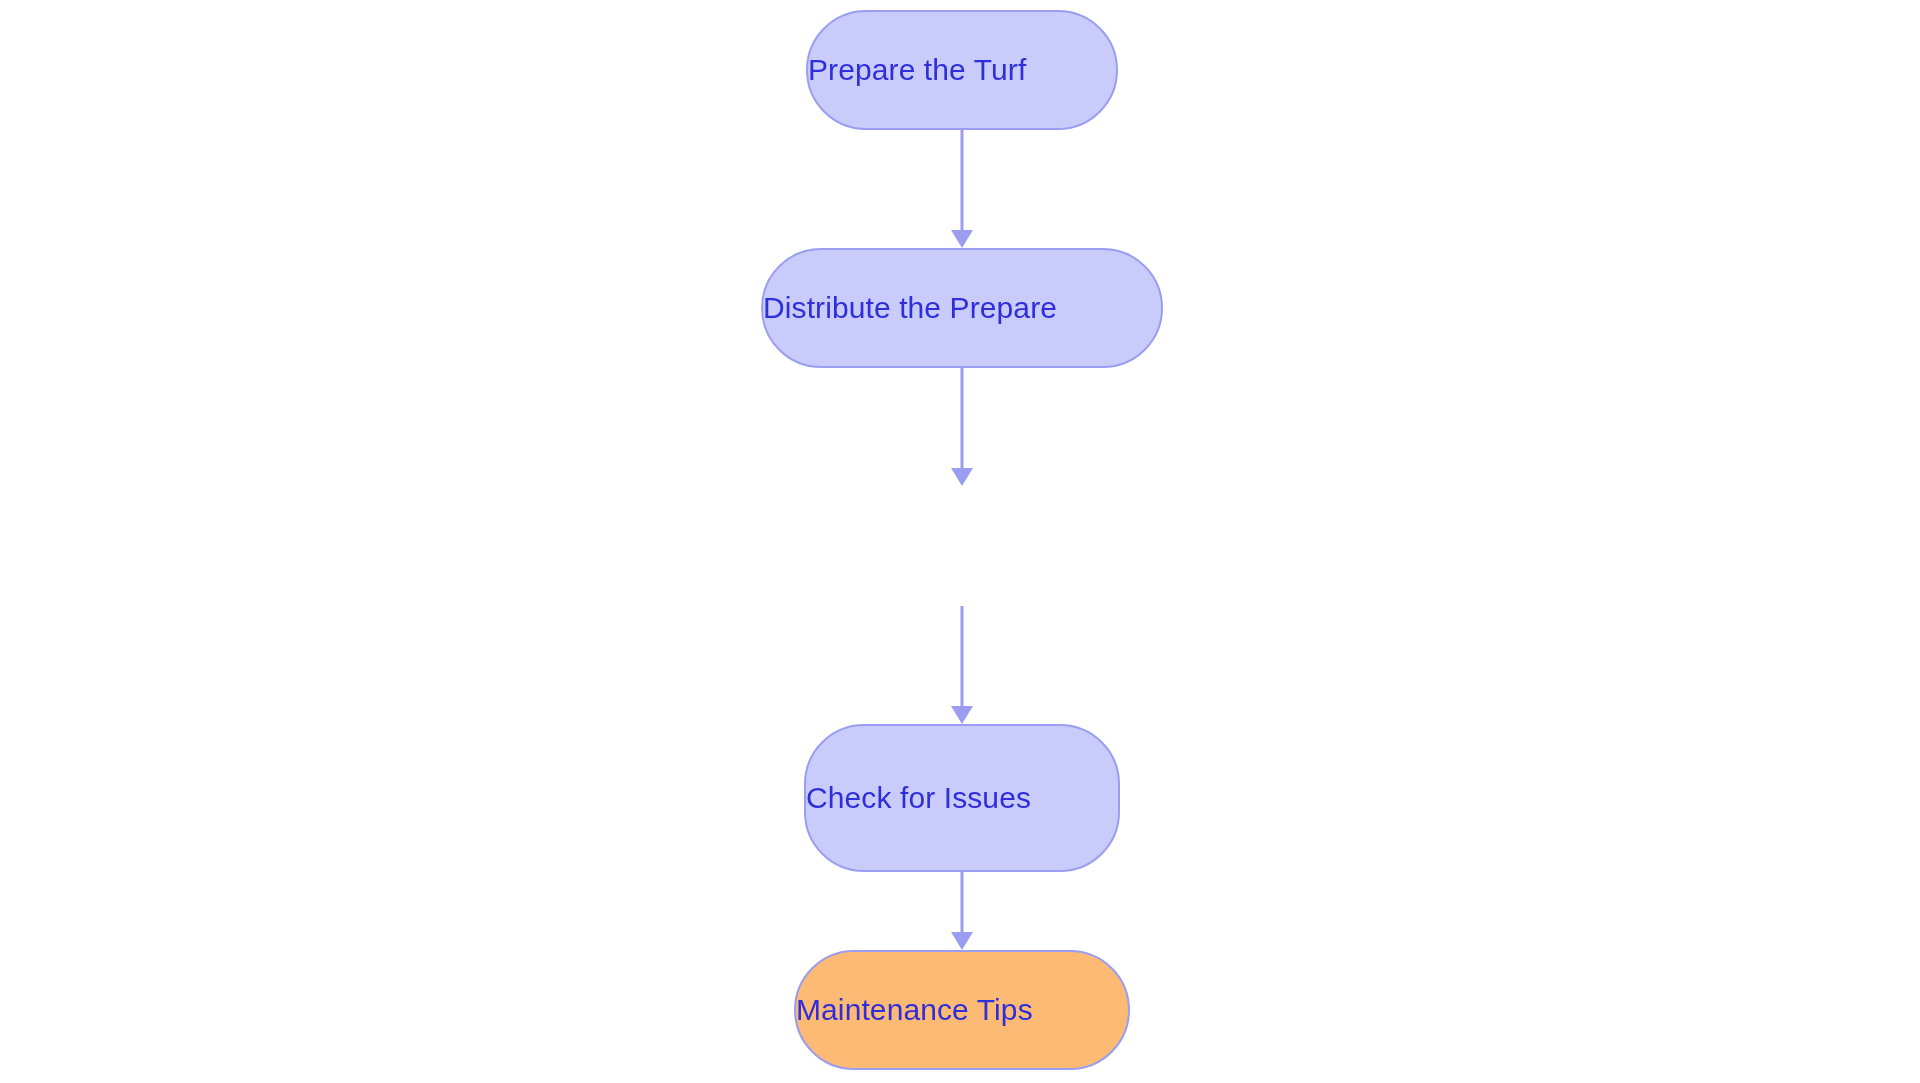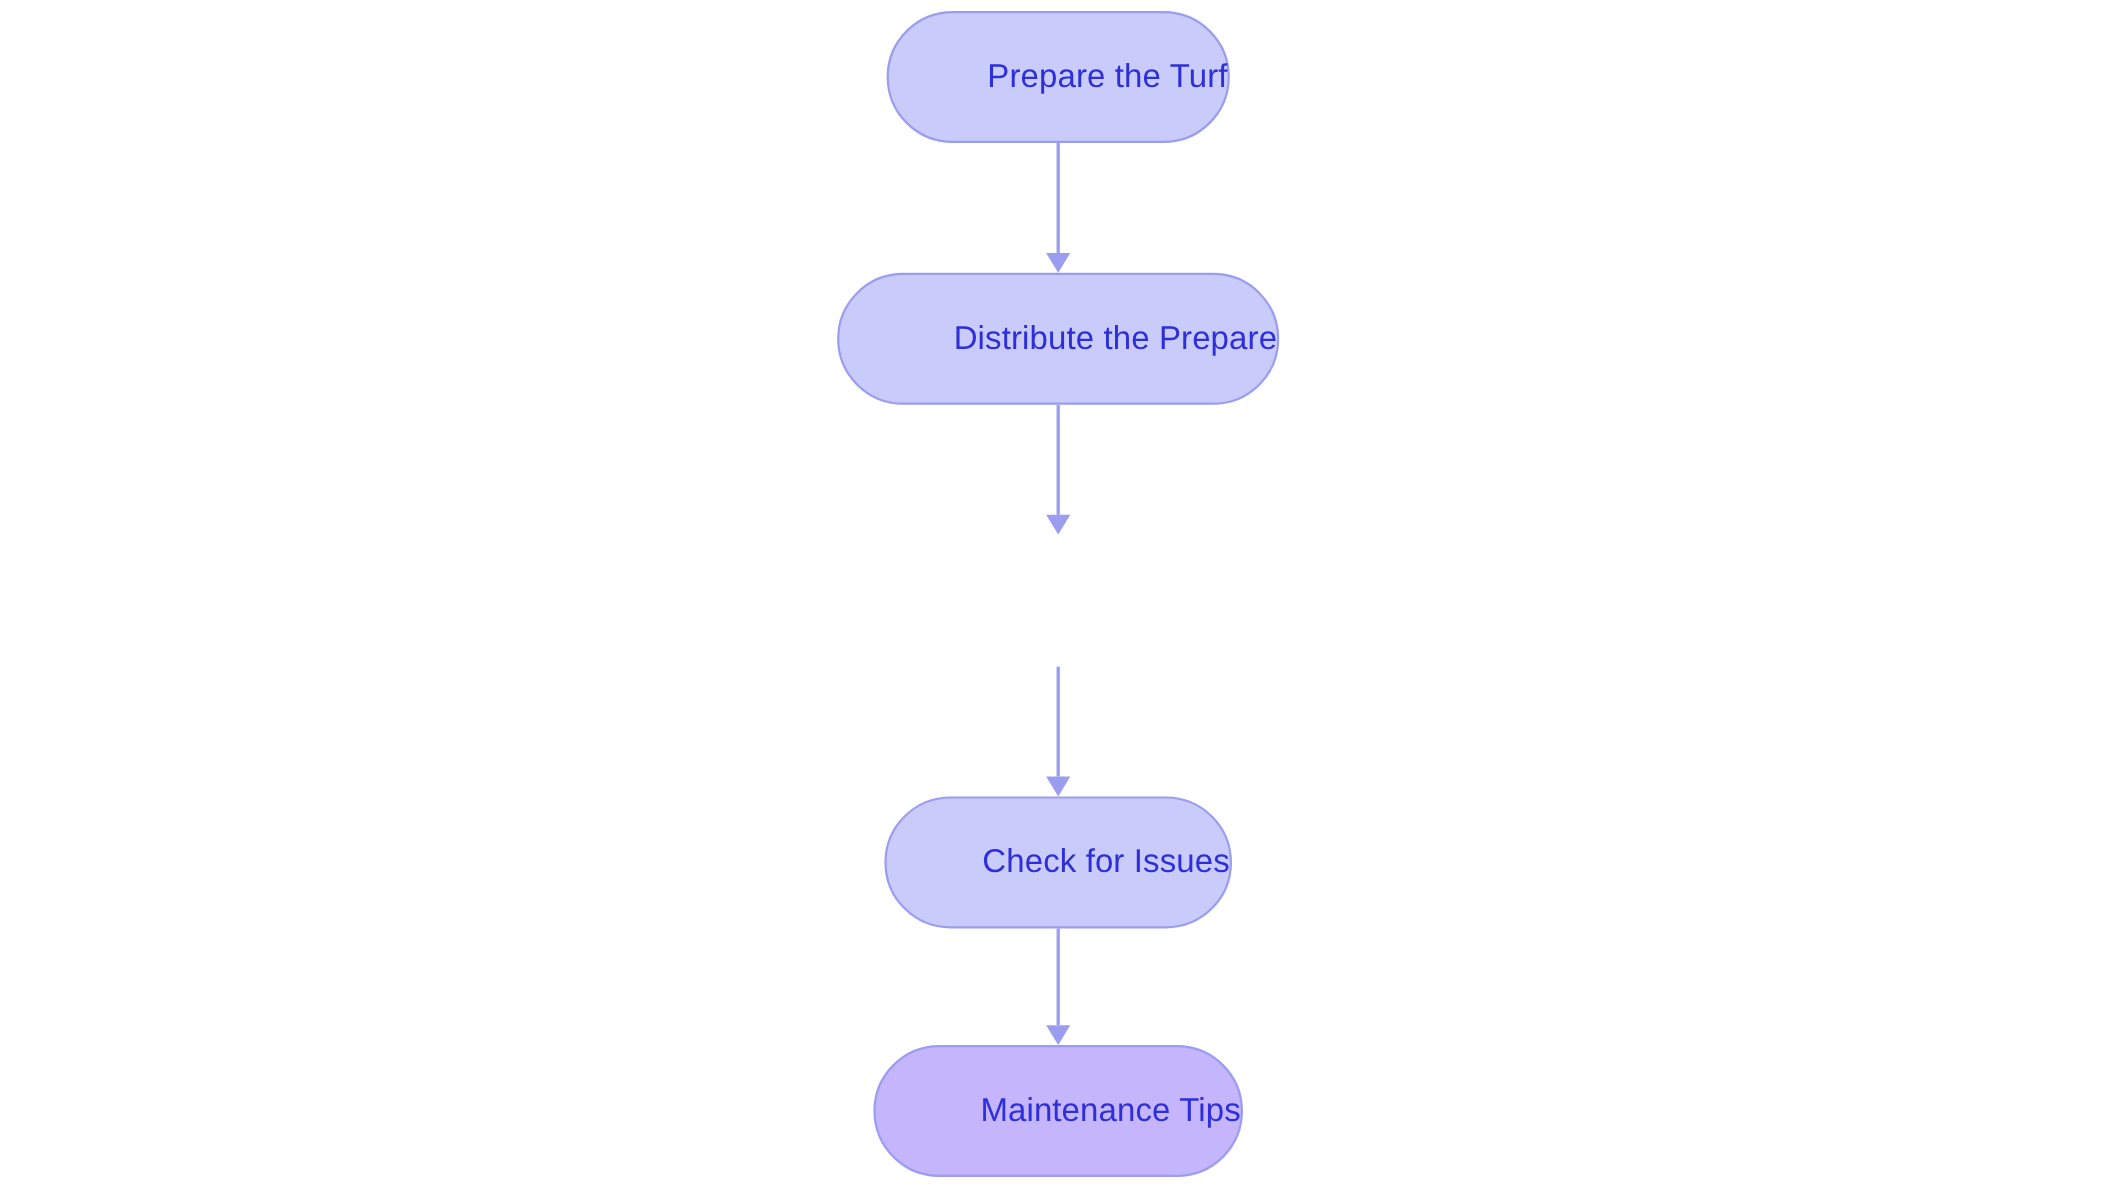--- a/index.html
+++ b/index.html
@@ -23,21 +23,21 @@
   }
 
   
   .node {
     position: absolute;
     box-sizing: border-box;
     height: 120px;
     transform: translateX(-50%);
     display: flex;
     align-items: center;
-    justify-content: flex-end;
+    justify-content: flex-start;
     background: #C9CBFA;
     border: 2px solid #9A9DF0;
     border-radius: 60px;
   }
   .node-label {
     font-size: 30px;
     line-height: 1;
     font-weight: 400;
     color: #2E2EDA;
     letter-spacing: 0.1px;
@@ -98,21 +98,21 @@
 
   <div class="node" style="left: 962px; top: 10px; width: 312px; height: 120px; background: rgb(201, 203, 250); border-color: rgb(154, 157, 240);">
     <span class="node-label" style="color: rgb(46, 46, 218); font-size: 30px;">Prepare the Turf</span>
   </div>
 
   <div class="node" style="left: 962px; top: 248px; width: 402px; height: 120px; background: rgb(201, 203, 250); border-color: rgb(154, 157, 240);">
     <span class="node-label" style="color: rgb(46, 46, 218); font-size: 30px;">Distribute the Prepare</span>
   </div>
 
 
-  <div class="node" style="left: 962px; top: 724px; width: 316px; height: 120px; background: rgb(201, 203, 250); border-color: rgb(154, 157, 240);">
+  <div class="node" style="left: 962px; top: 724px; width: 316px; height: 148px; background: rgb(201, 203, 250); border-color: rgb(154, 157, 240);">
     <span class="node-label" style="color: rgb(46, 46, 218); font-size: 30px;">Check for Issues</span>
   </div>
 
-  <div class="node" style="left: 962px; top: 950px; width: 336px; height: 120px; background: #c4b5fd; border-color: rgb(154, 157, 240);">
+  <div class="node" style="left: 962px; top: 950px; width: 336px; height: 120px; background: #fdba74; border-color: rgb(154, 157, 240);">
     <span class="node-label" style="color: rgb(46, 46, 218); font-size: 30px;">Maintenance Tips</span>
   </div>
 
 </div>
 
 </body></html>

